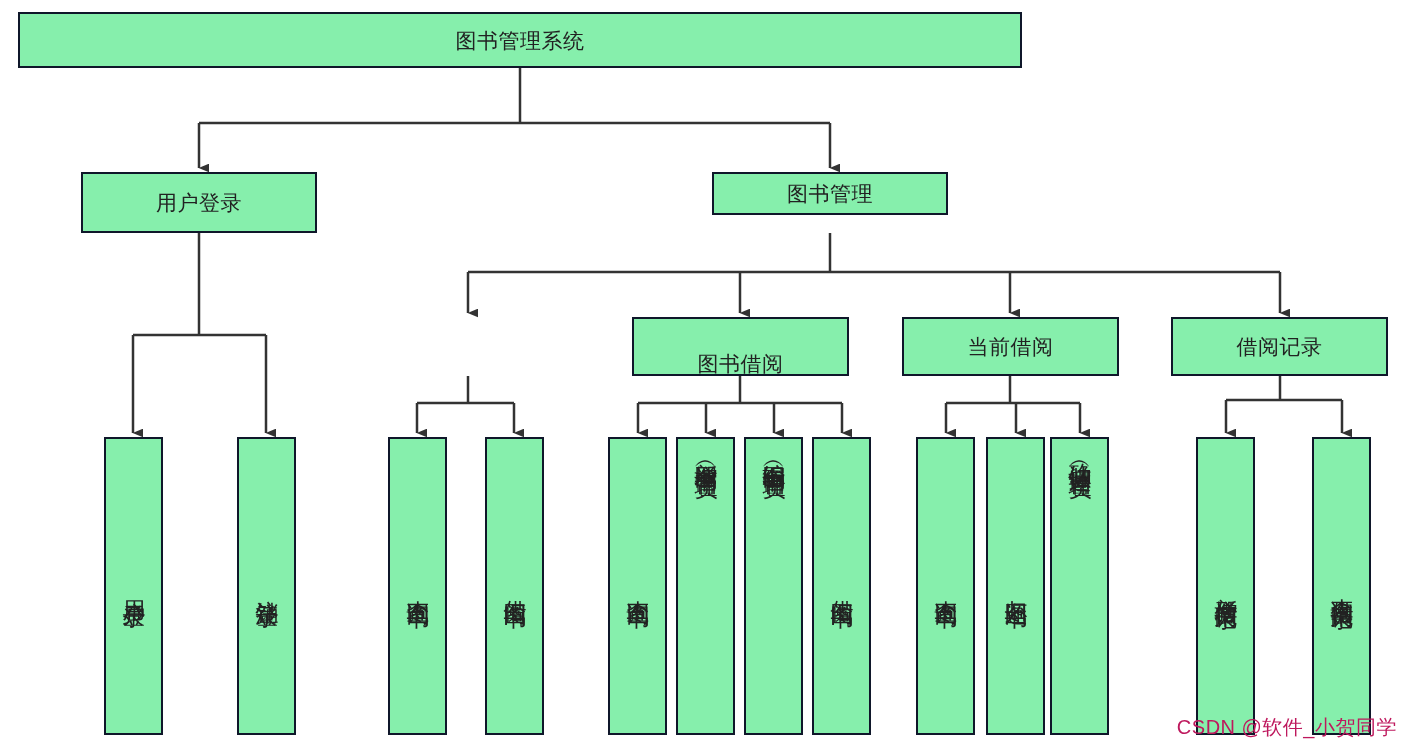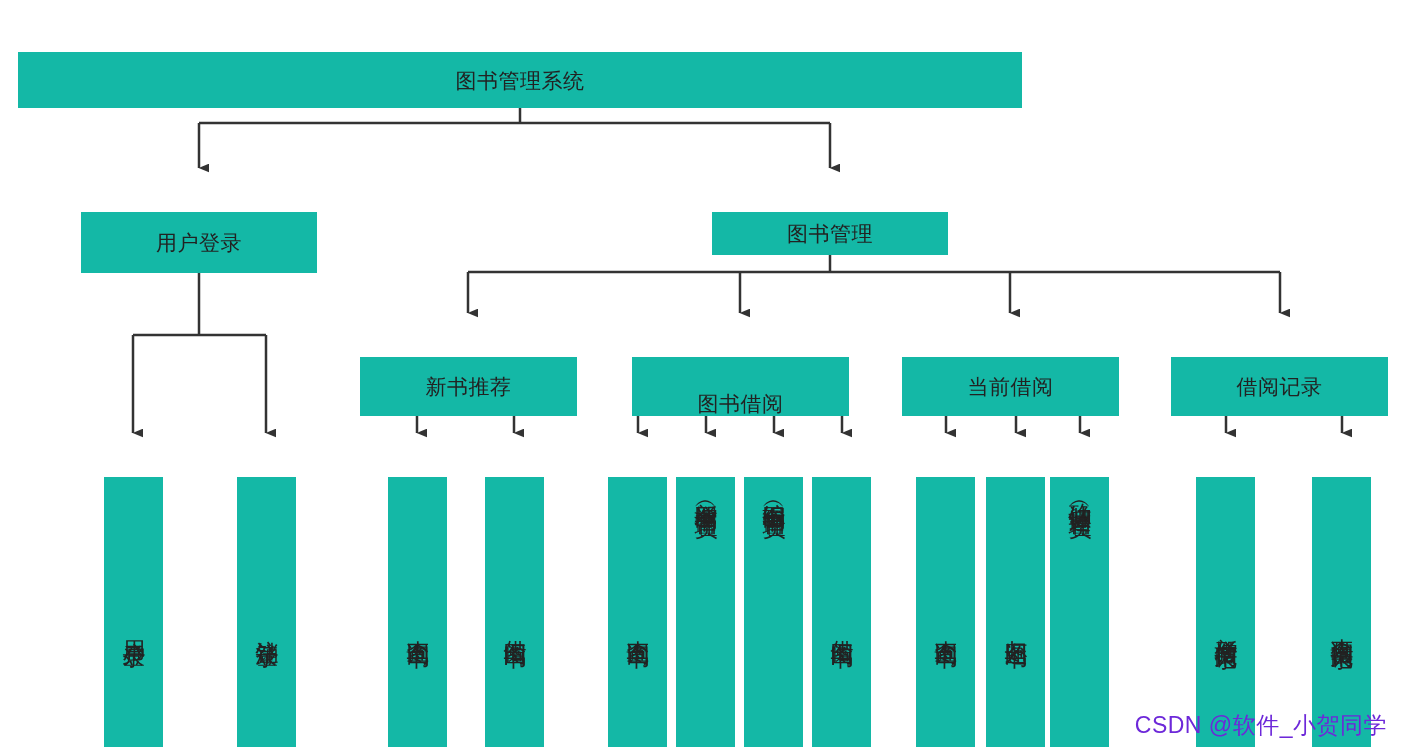--- a/index.html
+++ b/index.html
@@ -20,27 +20,26 @@
   #edges-layer {
     position: absolute;
     left: 0;
     top: 0;
     width: 1405px;
     height: 747px;
   }
   .node {
     position: absolute;
     box-sizing: border-box;
-    border: 2px solid #14b8a6;
-    background: #14b8a6;
+    border: 2px solid #0f172a;
+    background: #86efac;
     display: flex;
     align-items: center;
     justify-content: center;
     z-index: 2;
-    margin-top: 40px;
   }
   .node-label {
     color: #222222;
     letter-spacing: 0.5px;
     white-space: nowrap;
   }
   .node.horizontal .node-label {
     font-size: 21px;
     line-height: 1;
   }
@@ -55,24 +54,24 @@
     font-size: 23px;
     line-height: 1.12;
     letter-spacing: 2px;
   }
   .node.vertical.short {
     align-items: center;
     padding-top: 0;
   }
   #watermark {
     position: absolute;
-    right: 18px;
+    right: 8px;
     bottom: 6px;
-    font-size: 23px;
-    color: #6d28d9;
+    font-size: 20px;
+    color: #be185d;
     white-space: nowrap;
     z-index: 3;
     letter-spacing: 0.5px;
   }
 </style>
 </head>
 <body>
 
 <div id="diagram-root">
 
@@ -133,23 +132,20 @@
     <span class="node-label">图书管理系统</span>
   </div>
 
   <div class="node horizontal" style="left:81px; top:172px; width:236px; height:61px;">
     <span class="node-label">用户登录</span>
   </div>
   <div class="node horizontal" style="left:712px; top:172px; width:236px; height:43px;">
     <span class="node-label">图书管理</span>
   </div>
 
-  <div class="node horizontal" style="left:360px; top:317px; width:217px; height:59px;">
-    <span class="node-label">新书推荐</span>
-  </div>
   <div class="node horizontal" style="left:632px; top:317px; width:217px; height:59px;align-items:flex-end;">
     <span class="node-label">图书借阅</span>
   </div>
   <div class="node horizontal" style="left:902px; top:317px; width:217px; height:59px;">
     <span class="node-label">当前借阅</span>
   </div>
   <div class="node horizontal" style="left:1171px; top:317px; width:217px; height:59px;">
     <span class="node-label">借阅记录</span>
   </div>
 

